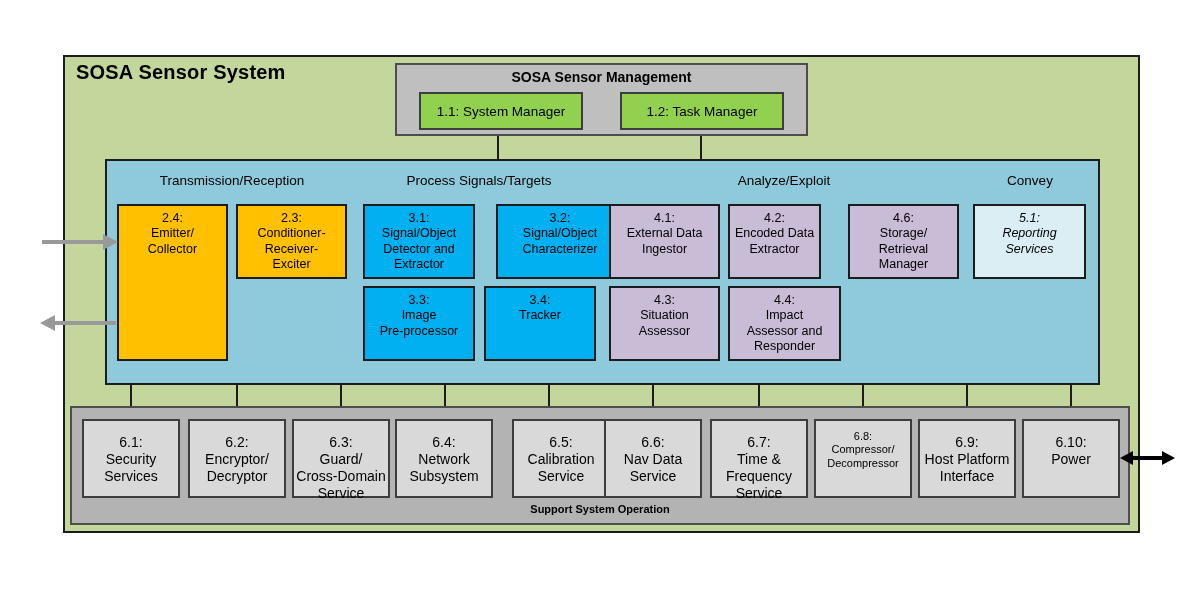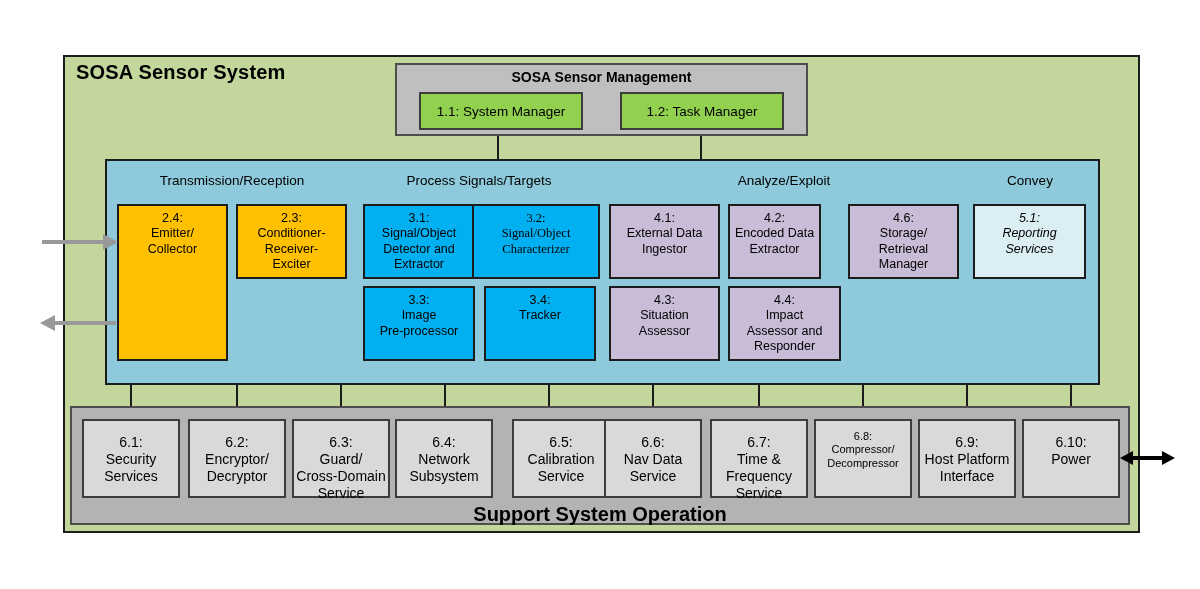--- a/index.html
+++ b/index.html
@@ -41,35 +41,35 @@
   .row1 { top: 204px; height: 75px; }
   .row2 { top: 286px; height: 75px; }
   .orange { background: #ffc000; }
   .cyan   { background: #00b0f0; }
   .lav    { background: #c8bcd6; }
   .pale   { background: #daeef3; font-style: italic; }
 
   .b24 { left: 117px; width: 111px; height: 157px; }
   .b23 { left: 236px; width: 111px; }
   .b31 { left: 363px; width: 112px; }
-  .b32 { left: 472px; width: 128px; font-family: Liberation Serif, serif; }
+  .b32 { left: 496px; width: 128px; }
   .b41 { left: 609px; width: 111px; }
   .b42 { left: 728px; width: 93px; }
   .b46 { left: 848px; width: 111px; }
   .b51 { left: 973px; width: 113px; }
   .b33 { left: 363px; width: 112px; }
   .b34 { left: 484px; width: 112px; }
   .b43 { left: 609px; width: 111px; }
   .b44 { left: 728px; width: 113px; }
 
   
   .supp-panel { left: 70px; top: 406px; width: 1060px; height: 119px;
                 background: #b3b3b3; border: 2px solid #4d4d4d; }
   .supp-title { left: 70px; top: 503px; width: 1060px; text-align: center;
-                font-size: 20px; font-weight: bold; }
+                font-size: 11px; font-weight: bold; }
   .sbox { top: 419px; width: 98px; height: 79px; background: #d9d9d9;
           border: 2px solid #3d3d3d; font-size: 14px; line-height: 1.22;
           text-align: center; padding-top: 13px; white-space: pre-line; }
   .s1 { left: 82px; }  .s2 { left: 188px; } .s3 { left: 292px; } .s4 { left: 395px; }
   .s5 { left: 512px; } .s6 { left: 604px; } .s7 { left: 710px; } .s8 { left: 814px; font-size: 11px; padding-top: 9px; }
   .s9 { left: 918px; } .s10 { left: 1022px; }
 
   
   .shaft-gray { height: 4px; background: #999999; }
   .tri { width: 0; height: 0; }

